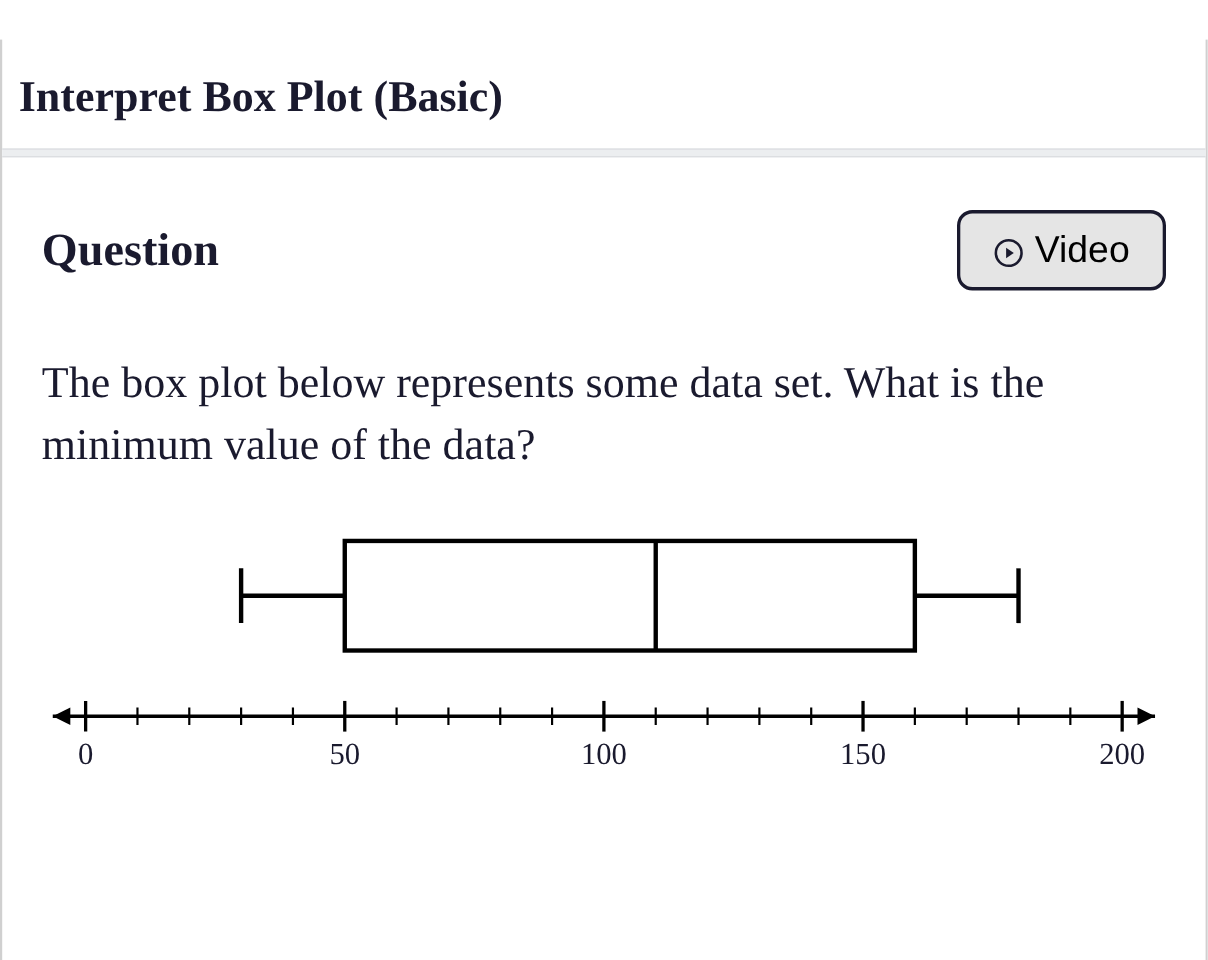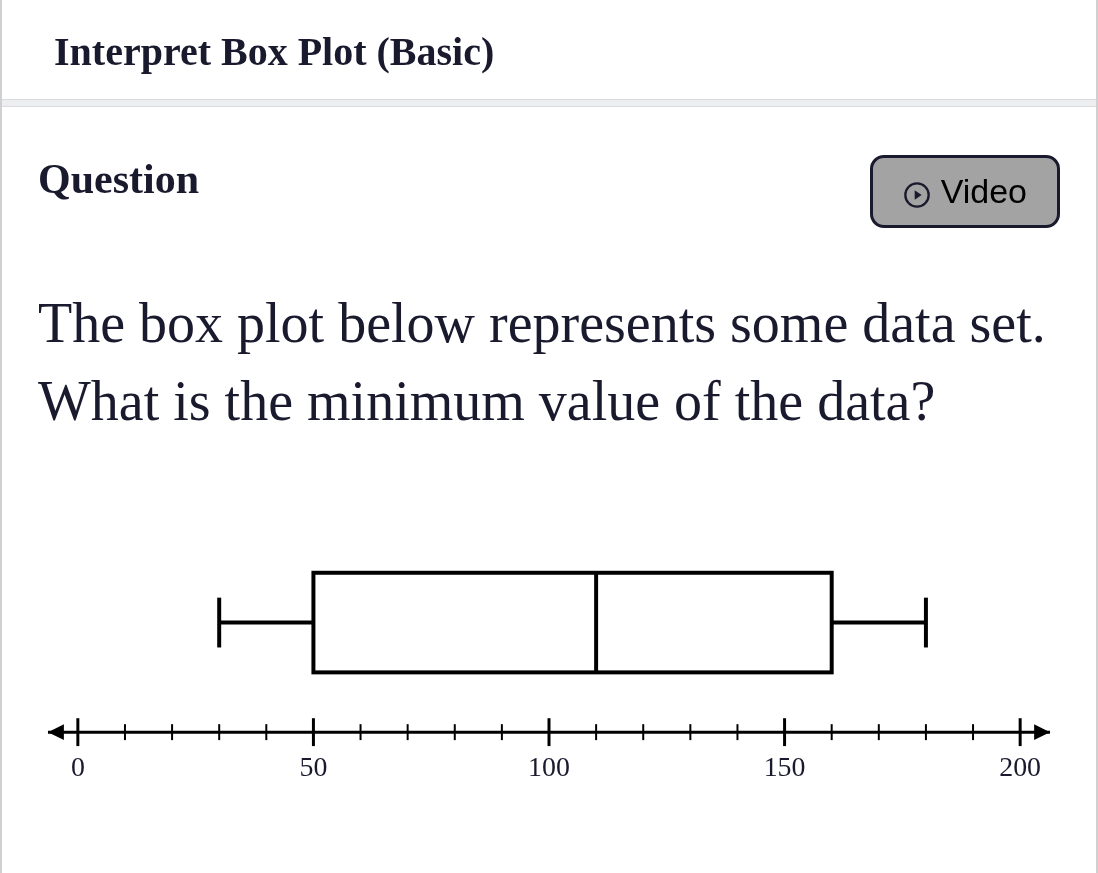--- a/index.html
+++ b/index.html
@@ -1,26 +1,26 @@
 <!DOCTYPE html>
 <html><head>
 <meta charset="utf-8">
 <style>
   * { box-sizing: border-box; margin: 0; padding: 0; }
   html, body { width: 1098px; height: 873px; font-family: Georgia, 'Times New Roman', serif; background: #fff; color: #1a1a2e; }
   .container { width: 100%; height: 100%; border-left: 2px solid #d0d0d0; border-right: 2px solid #d0d0d0; }
-  .header { padding: 28px 36px 24px 52px; }
+  .header { padding: 28px 36px 24px 15px; margin-top: 36px; }
   .title { font-size: 40px; font-weight: bold; color: #1a1a2e; }
   .divider { height: 8px; background: #eceef0; border-top: 1px solid #d8dade; border-bottom: 1px solid #d8dade; }
   .body { padding: 48px 36px 0 36px; }
-  .q-row { display: flex; gap: 24px; margin-bottom: 56px; }
+  .q-row { display: flex; align-items: center; gap: 24px; margin-bottom: 56px; }
   .q-label { font-size: 42px; font-weight: bold; flex: 1; }
-  .btn { display: inline-flex; align-items: center; justify-content: center; gap: 10px; border: 3px solid #1a1a2e; border-radius: 14px; padding: 14px 30px; background: #a3a3a3; font-size: 34px; font-family: 'Helvetica Neue', Arial, sans-serif; cursor: pointer; }
+  .btn { display: inline-flex; align-items: center; justify-content: center; gap: 10px; border: 3px solid #1a1a2e; border-radius: 14px; padding: 14px 30px; background: #e5e5e5; font-size: 34px; font-family: 'Helvetica Neue', Arial, sans-serif; cursor: pointer; }
   .btn .icon { width: 28px; height: 28px; }
-  .prompt { font-size: 56px; line-height: 1.4; margin-bottom: 72px; }
+  .prompt { font-size: 40px; line-height: 1.4; }
   .chart-wrap { width: 100%; }
   svg.chart { width: 100%; height: auto; display: block; }
   .axis-label { font-family: Georgia, serif; font-size: 28px; fill: #1a1a2e; text-anchor: middle; }
 </style>
 </head>
 <body>
 
 <div class="container">
   <div class="header">
     <div class="title">Interpret Box Plot (Basic)</div>

